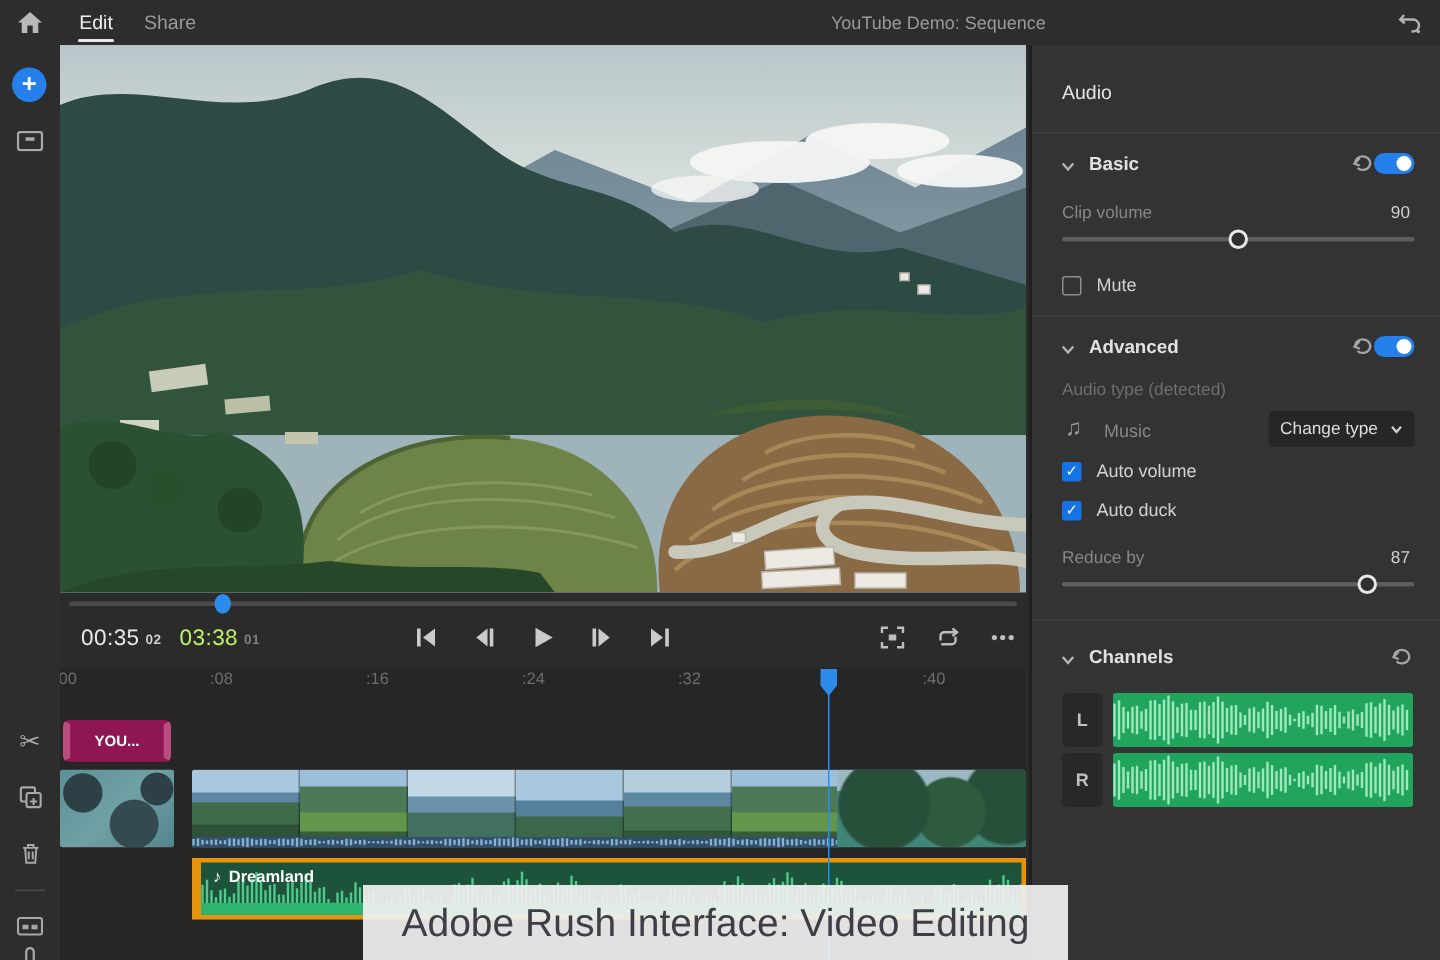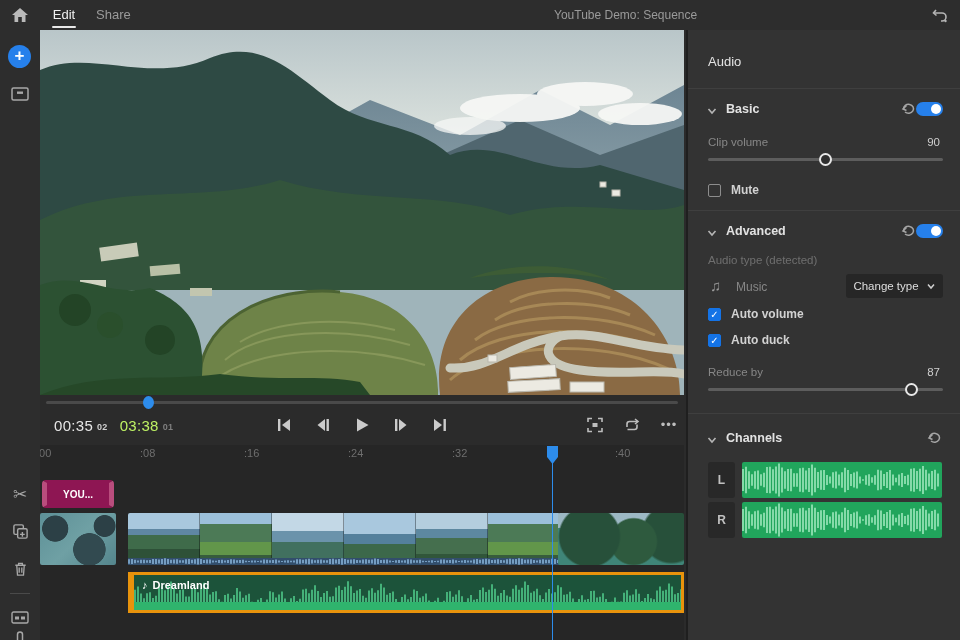--- a/index.html
+++ b/index.html
@@ -97,21 +97,21 @@
   .toggle .knob { position:absolute; top:2px; left:2px; width:10px; height:10px; border-radius:50%; background:#fff; }
   .toggle.on .knob { left:15px; }
   .p-label { position:absolute; left:20px; font-size:11.5px; color:#878787; }
   .p-value { position:absolute; right:20px; font-size:11.5px; color:#cfcfcf; }
   .slider { position:absolute; left:20px; width:235px; height:13px; cursor:pointer; }
   .slider .track { position:absolute; left:0; right:0; top:5px; height:3px; background:#5d5d5d; border-radius:2px; }
   .slider .handle { position:absolute; top:0; width:13px; height:13px; margin-left:-7px; border-radius:50%; background:#2f2f2f; border:2px solid #e8e8e8; }
   .checkrow { position:absolute; left:20px; display:flex; align-items:center; gap:10px; cursor:pointer; }
   .checkbox { width:13px; height:13px; border:1px solid #8d8d8d; border-radius:2px; background:transparent; color:transparent; font-size:10px; line-height:11px; text-align:center; }
   .checkbox.on { background:#1473e6; border-color:#1473e6; color:#fff; }
-  .checkrow .cb-label { font-size:12px; color:#d2d2d2;font-weight:bold; }
+  .checkrow .cb-label { font-size:12px; color:#d2d2d2; }
   .music-icon { position:absolute; left:22px; font-size:15px; color:#9a9a9a; }
   .change-type-btn { position:absolute; left:158px; width:97px; height:24px; background:#262626; border-radius:3px; font-size:11.5px; color:#dedede; display:flex; align-items:center; justify-content:center; gap:7px; cursor:pointer; }
   .ch-row { position:absolute; left:20px; display:flex; gap:7px; }
   .ch-btn { width:27px; height:36px; background:#282828; border-radius:3px; color:#c0c0c0; font-size:12px; font-weight:bold; display:flex; align-items:center; justify-content:center; cursor:pointer; }
   .ch-wave { width:200px; height:36px; background:#21a55c; border-radius:2px; overflow:hidden; }
 </style>
 </head>
 <body>
 
 <div class="app">
@@ -449,14 +449,17 @@
     <div class="ch-row" style="top:472px;">
       <div class="ch-btn">R</div>
       <div class="ch-wave">
         <svg class="wave" viewBox="0 0 200 36" width="200" height="36">
             <path d="M1 6.942099032464654 v22.115801935070692 M4 4.828545009690956 v26.34290998061809 M7 9.32811927336699 v17.34376145326602 M10 12.305431189890879 v11.389137620218243 M13 9.200550598654138 v17.598898802691725 M16 8.558814461645303 v18.882371076709394 M19 12.151263597955914 v11.697472804088173 M22 10.730604915748682 v14.538790168502636 M25 5.0736995764275505 v25.8526008471449 M28 4.759691869908197 v26.480616260183606 M31 7.29802984537765 v21.4039403092447 M34 4.523188184623214 v26.953623630753572 M37 1.608300402071503 v32.783399195856994 M40 5.613206866051039 v24.773586267897922 M43 9.360348209770189 v17.279303580459622 M46 7.093183524439224 v21.81363295112155 M49 6.715606140591978 v22.568787718816044 M52 11.187475216314146 v13.625049567371708 M55 11.287829900889058 v13.424340198221886 M58 6.236013158609941 v23.527973682780118 M61 5.668136041056638 v24.663727917886725 M64 8.44717790699022 v19.10564418601956 M67 5.990810085463197 v24.018379829073606 M70 2.3938308858677217 v31.212338228264557 M73 5.7088990037014025 v24.582201992597195 M76 9.925223734934091 v16.149552530131817 M79 8.286376036366681 v19.427247927266638 M82 7.94724509570405 v20.1055098085919 M85 13.041140776218537 v9.917718447562926 M88 14.598072119909858 v6.803855760180283 M91 10.279277269732145 v15.441445460535713 M94 9.513265073877625 v16.97346985224475 M97 12.475179013467567 v11.049641973064864 M100 10.2924066949302 v15.415186610139598 M103 5.84520873557406 v24.30958252885188 M106 7.987958332404313 v20.024083335191374 M109 12.037028178354163 v11.925943643291674 M112 10.444518684521768 v15.110962630956466 M115 9.530838222324263 v16.938323555351474 M118 14.58218720508307 v6.83562558983386 M121 17.13049166985875 v1.7390166602825026 M124 13.348065597036777 v9.303868805926445 M127 12.225133149969249 v11.5497337000615 M130 15.194504007275874 v5.610991985448253 M133 13.225453824999654 v9.549092350000693 M136 7.857410974755254 v20.285178050489492 M139 8.508834157477294 v18.982331685045413 M142 11.92191892363244 v12.156162152735122 M145 9.95653945182648 v16.08692109634704 M148 8.017342380872986 v19.96531523825403 M151 12.49868614767238 v11.00262770465524 M154 15.690778710137941 v4.618442579724118 M157 12.405897776191807 v11.188204447616384 M160 11.003349489914658 v13.993301020170685 M163 14.112435913563633 v7.775128172872733 M166 12.687674232801168 v10.624651534397664 M169 6.821989172117645 v22.35602165576471 M172 6.2227846953419945 v23.55443060931601 M175 9.089950964843263 v17.820098070313474 M178 6.866876151068434 v22.266247697863133 M181 3.9518278954179618 v28.096344209164076 M184 7.761800534100802 v20.476398931798396 M187 11.585415034922605 v12.829169930154789 M190 9.050033537669476 v17.899932924661048 M193 7.7308343375643 v20.5383313248714 M196 11.392272585629032 v13.215454828741937 " stroke="#9fe8bd" stroke-width="1.6" fill="none"></path>
           </svg>
       </div>
     </div>
   </div>
 
+  <div class="caption-box">
+    <span>Adobe Rush Interface: Video Editing</span>
+  </div>
 
 </div>
 
 </body></html>

